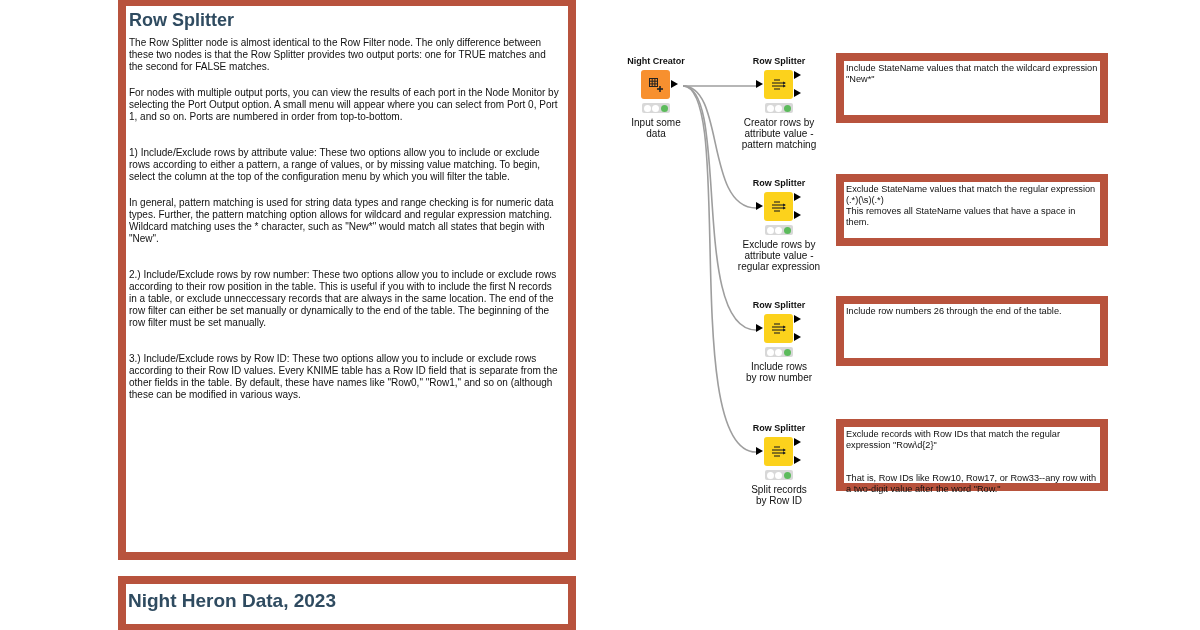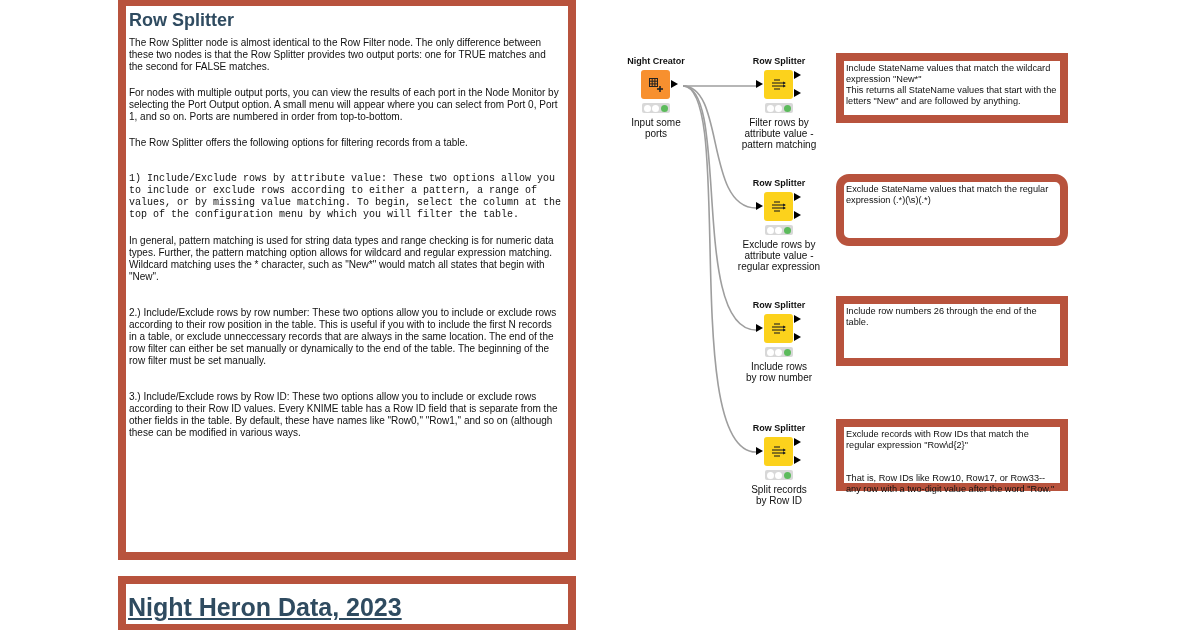--- a/index.html
+++ b/index.html
@@ -16,31 +16,31 @@
   }
   .annot .inner { padding: 2px 2px 0 2px; }
   #main-annot { left: 118px; top: -2px; width: 458px; height: 562px; }
   #main-annot .title {
     font-size: 18px; font-weight: bold; color: #2f4b60;
     margin: 1px 0 0 1px; height: 28px; line-height: 22px;
   }
   #main-annot p {
     margin: 0 4px 14px 1px; font-size: 10px; line-height: 12px;
   }
-  #main-annot p.gap { margin-top: 16px; font-family: Liberation Mono, monospace; }
+  #main-annot p.gap { margin-top: 16px; }
   #heron-annot { left: 118px; top: 576px; width: 458px; height: 56px; }
   #heron-annot .title {
-    font-size: 25px; font-weight: bold; color: #2f4b60;
-    padding: 12px 0 0 2px; line-height: 22px; text-decoration: underline;
-  }
-  .note { left: 836px; width: 232px; height: 70px; }
+    font-size: 19px; font-weight: bold; color: #2f4b60;
+    padding: 6px 0 0 2px; line-height: 22px;
+  }
+  .note { left: 836px; width: 272px; height: 70px; }
   .note p { margin: 0; font-size: 9.2px; line-height: 11px; }
   .note p + p.spaced { margin-top: 22px; }
   #note-1 { top: 53px; }
-  #note-2 { top: 174px; height: 72px; border-radius: 13px; }
+  #note-2 { top: 174px; height: 72px; }
   #note-3 { top: 296px; }
   #note-4 { top: 419px; height: 72px; }
 
   .node { position: absolute; width: 100px; text-align: center; }
   .node .ntitle { font-size: 9px; font-weight: bold; height: 12px; line-height: 12px; }
   .node .body-wrap { position: relative; height: 32px; margin-top: 3px; }
   .node .icon {
     position: absolute; left: 35px; top: 0; width: 29px; height: 29px;
     border-radius: 3px; display: flex; align-items: center; justify-content: center;
   }
@@ -67,21 +67,20 @@
   svg.wires { position: absolute; left: 0; top: 0; }
 </style>
 </head>
 <body>
 
 <div class="annot" id="main-annot">
   <div class="inner">
     <div class="title">Row Splitter</div>
     <p>The Row Splitter node is almost identical to the Row Filter node. The only difference between these two nodes is that the Row Splitter provides two output ports: one for TRUE matches and the second for FALSE matches.</p>
     <p>For nodes with multiple output ports, you can view the results of each port in the Node Monitor by selecting the Port Output option. A small menu will appear where you can select from Port 0, Port 1, and so on. Ports are numbered in order from top-to-bottom.</p>
-    <p>The Row Splitter offers the following options for filtering records from a table.</p>
     <p class="gap" style="margin-top:24px">1) Include/Exclude rows by attribute value: These two options allow you to include or exclude rows according to either a pattern, a range of values, or by missing value matching. To begin, select the column at the top of the configuration menu by which you will filter the table.</p>
     <p>In general, pattern matching is used for string data types and range checking is for numeric data types. Further, the pattern matching option allows for wildcard and regular expression matching. Wildcard matching uses the * character, such as "New*" would match all states that begin with "New".</p>
     <p style="margin-top:24px">2.) Include/Exclude rows by row number: These two options allow you to include or exclude rows according to their row position in the table. This is useful if you with to include the first N records in a table, or exclude unneccessary records that are always in the same location. The end of the row filter can either be set manually or dynamically to the end of the table. The beginning of the row filter must be set manually.</p>
     <p style="margin-top:24px">3.) Include/Exclude rows by Row ID: These two options allow you to include or exclude rows according to their Row ID values. Every KNIME table has a Row ID field that is separate from the other fields in the table. By default, these have names like "Row0," "Row1," and so on (although these can be modified in various ways.</p>
   </div>
 </div>
 
 <div class="annot" id="heron-annot">
   <div class="title">Night Heron Data, 2023</div>
 </div>
@@ -115,21 +114,21 @@
     </div>
     <div class="port-out" style="top:10px;"></div>
   </div>
   <div class="status">
       <span></span>
       <span></span>
       <span class="green"></span>
     </div>
   <div class="caption">
     <div>Input some</div>
-    <div>ports</div>
+    <div>data</div>
   </div>
 </div>
 
 <div class="node" style="left:729px; top:55px;">
   <div class="ntitle">Row Splitter</div>
   <div class="body-wrap">
     <div class="port-in"></div>
     <div class="icon yellow">
       <svg width="16" height="14" viewBox="0 0 16 14">
         <g stroke="#222" stroke-width="1.1">
@@ -143,21 +142,21 @@
     </div>
     <div class="port-out" style="top:1px;"></div>
     <div class="port-out" style="top:19px;"></div>
   </div>
   <div class="status">
       <span></span>
       <span></span>
       <span class="green"></span>
     </div>
   <div class="caption">
-    <div>Filter rows by</div>
+    <div>Creator rows by</div>
     <div>attribute value -</div>
     <div>pattern matching</div>
   </div>
 </div>
 
 <div class="node" style="left:729px; top:177px;">
   <div class="ntitle">Row Splitter</div>
   <div class="body-wrap">
     <div class="port-in"></div>
     <div class="icon yellow">
@@ -240,26 +239,26 @@
     </div>
   <div class="caption">
     <div>Split records</div>
     <div>by Row ID</div>
   </div>
 </div>
 
 <div class="annot note" id="note-1">
   <div class="inner">
     <p>Include StateName values that match the wildcard expression "New*"</p>
-    <p>This returns all StateName values that start with the letters "New" and are followed by anything.</p>
   </div>
 </div>
 <div class="annot note" id="note-2">
   <div class="inner">
     <p>Exclude StateName values that match the regular expression (.*)(\s)(.*)</p>
+    <p>This removes all StateName values that have a space in them.</p>
   </div>
 </div>
 <div class="annot note" id="note-3">
   <div class="inner">
     <p>Include row numbers 26 through the end of the table.</p>
   </div>
 </div>
 <div class="annot note" id="note-4">
   <div class="inner">
     <p>Exclude records with Row IDs that match the regular expression "Row\d{2}"</p>

